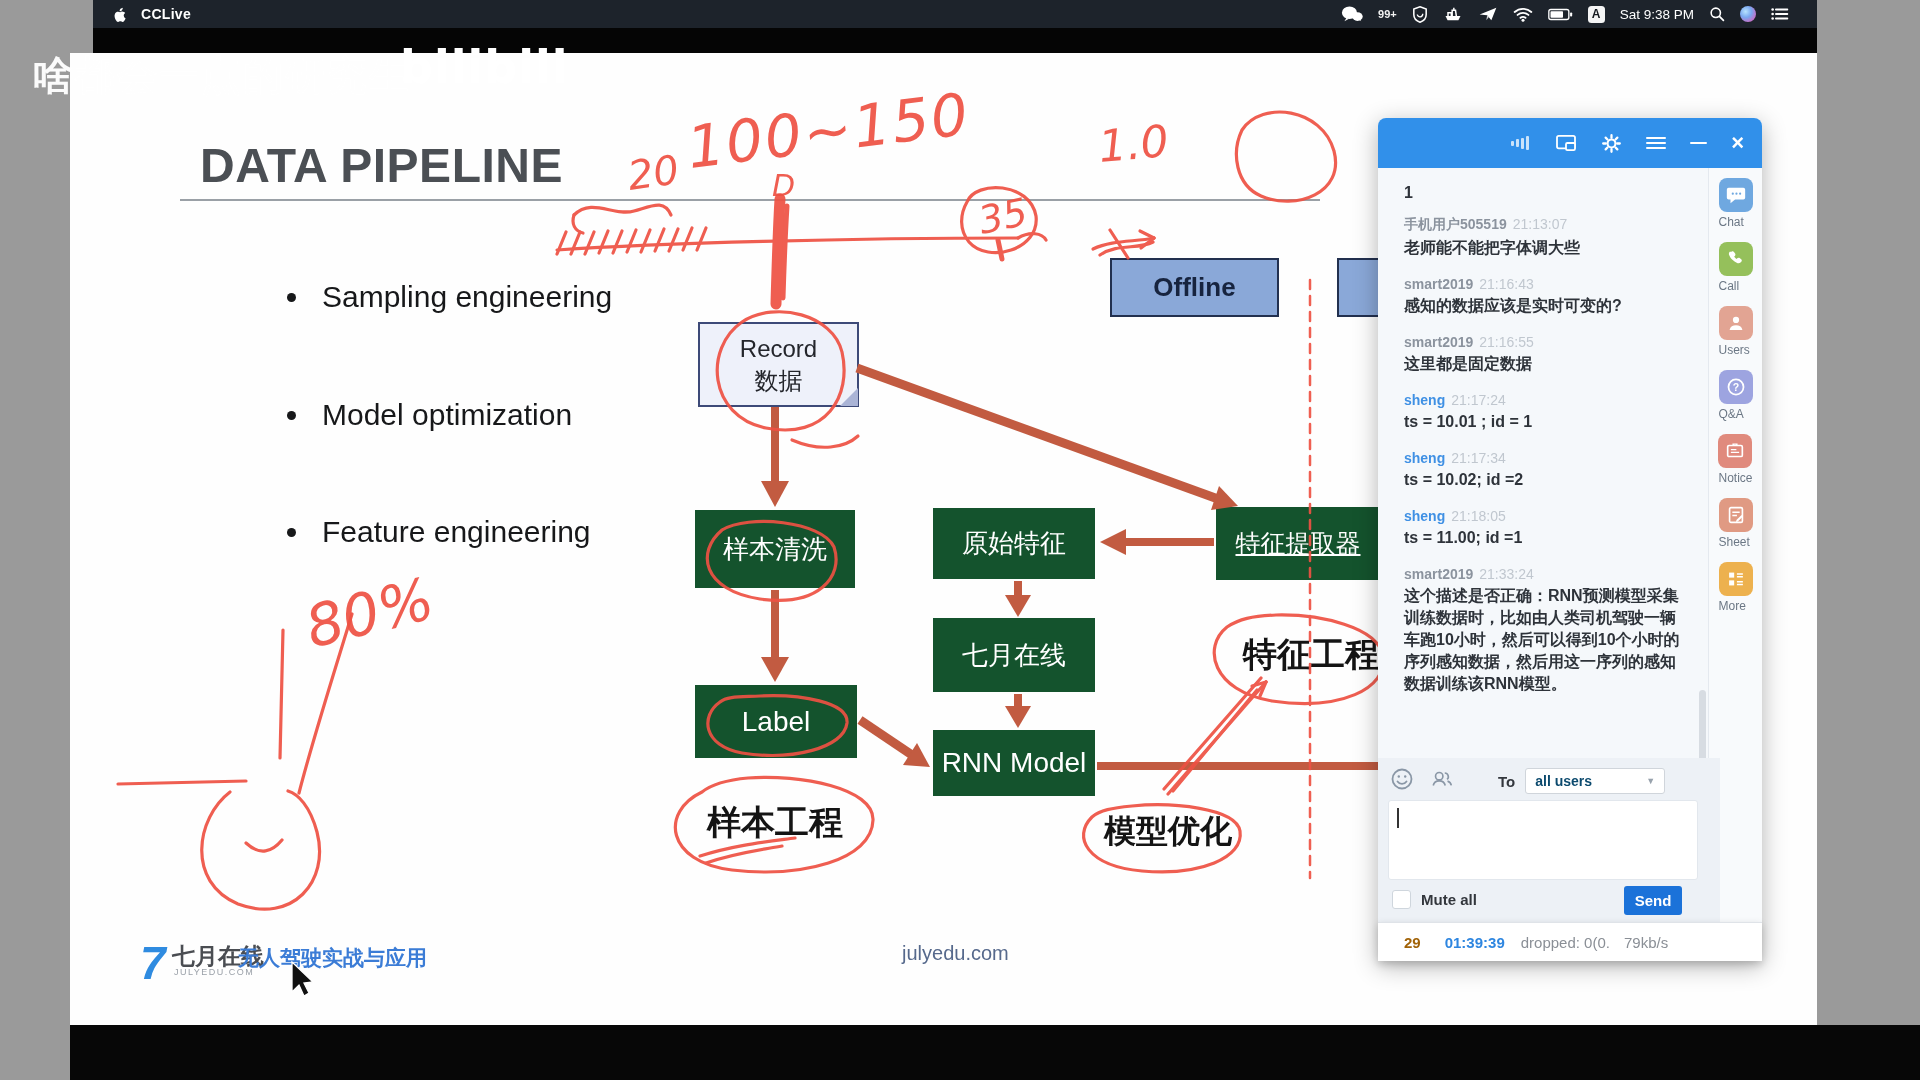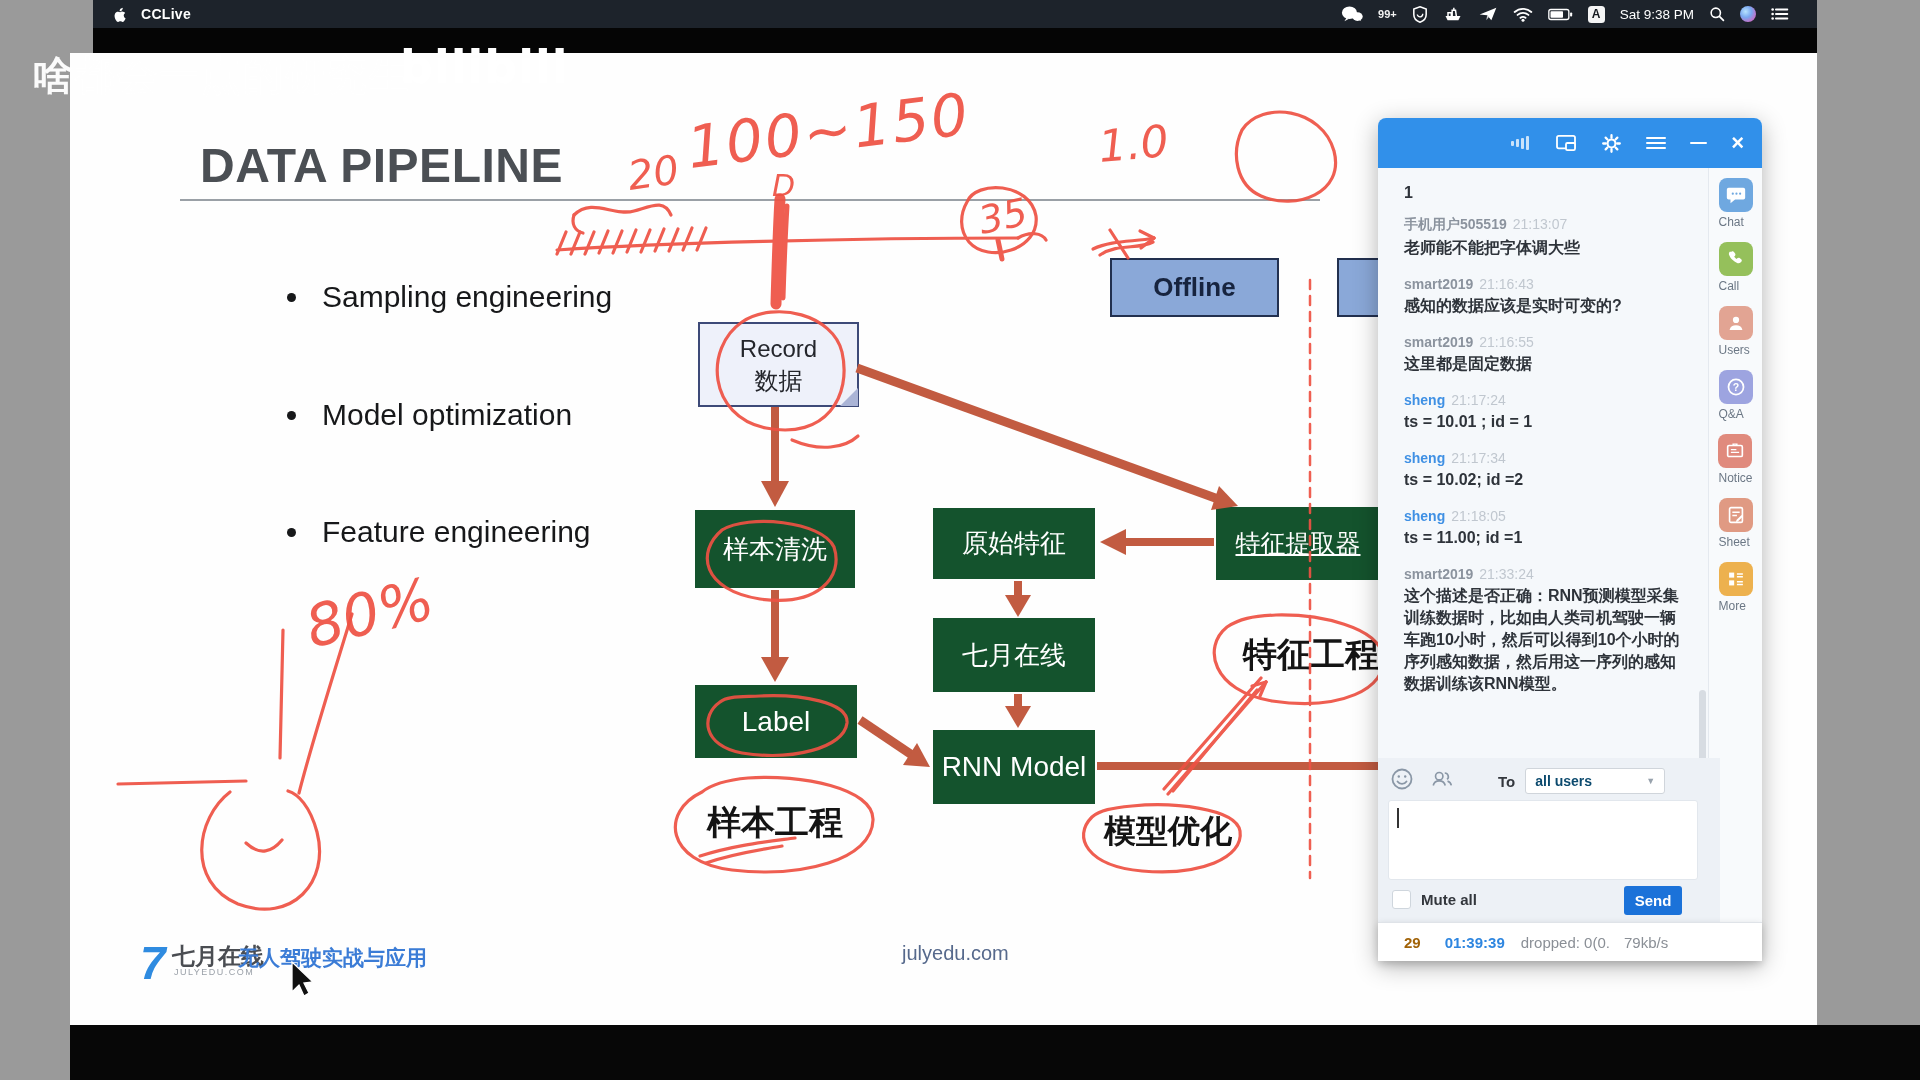--- a/index.html
+++ b/index.html
@@ -216,21 +216,21 @@
   </div>
 
   <div class="abs record">
     <span>Record</span>
     <span>数据</span>
   </div>
   <div class="abs obox" style="left:695px;top:510px;width:160px;height:78px;">样本清洗</div>
   <div class="abs obox" style="left:695px;top:685px;width:162px;height:73px;font-size:28px;">Label</div>
   <div class="abs obox" style="left:933px;top:508px;width:162px;height:71px;">原始特征</div>
   <div class="abs obox" style="left:933px;top:618px;width:162px;height:74px;">七月在线</div>
-  <div class="abs obox" style="left:933px;top:730px;width:162px;height:74px;font-size:28px;">RNN Model</div>
+  <div class="abs obox" style="left:933px;top:730px;width:162px;height:66px;font-size:28px;">RNN Model</div>
   <div class="abs obox" style="left:1216px;top:507px;width:164px;height:73px;font-size:25px;text-decoration:underline;">特征提取器</div>
   <div class="abs bluebox" style="left:1110px;top:258px;width:165px;height:55px;">Offline</div>
   <div class="abs bluebox" style="left:1337px;top:258px;width:58px;height:55px;"></div>
 
   <div class="abs caption" style="left:707px;top:800px;font-size:34px;">样本工程</div>
   <div class="abs caption" style="left:1104px;top:810px;font-size:32px;">模型优化</div>
   <div class="abs caption" style="left:1243px;top:632px;font-size:34px;">特征工程</div>
 
   <div class="abs seven">7</div>
   <div class="abs brand">七月在线</div>

